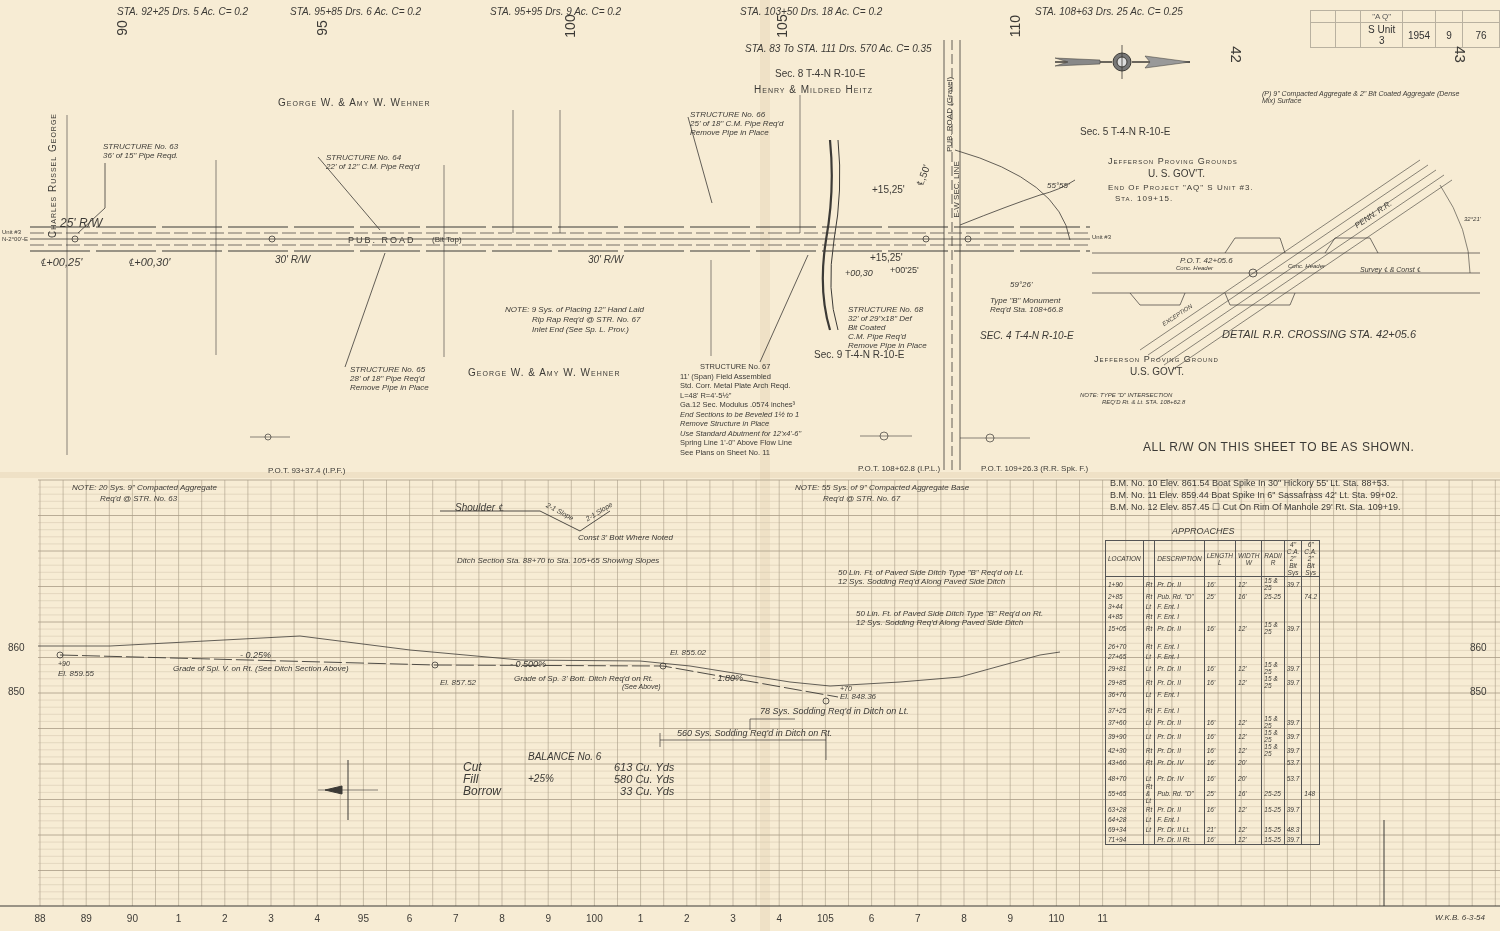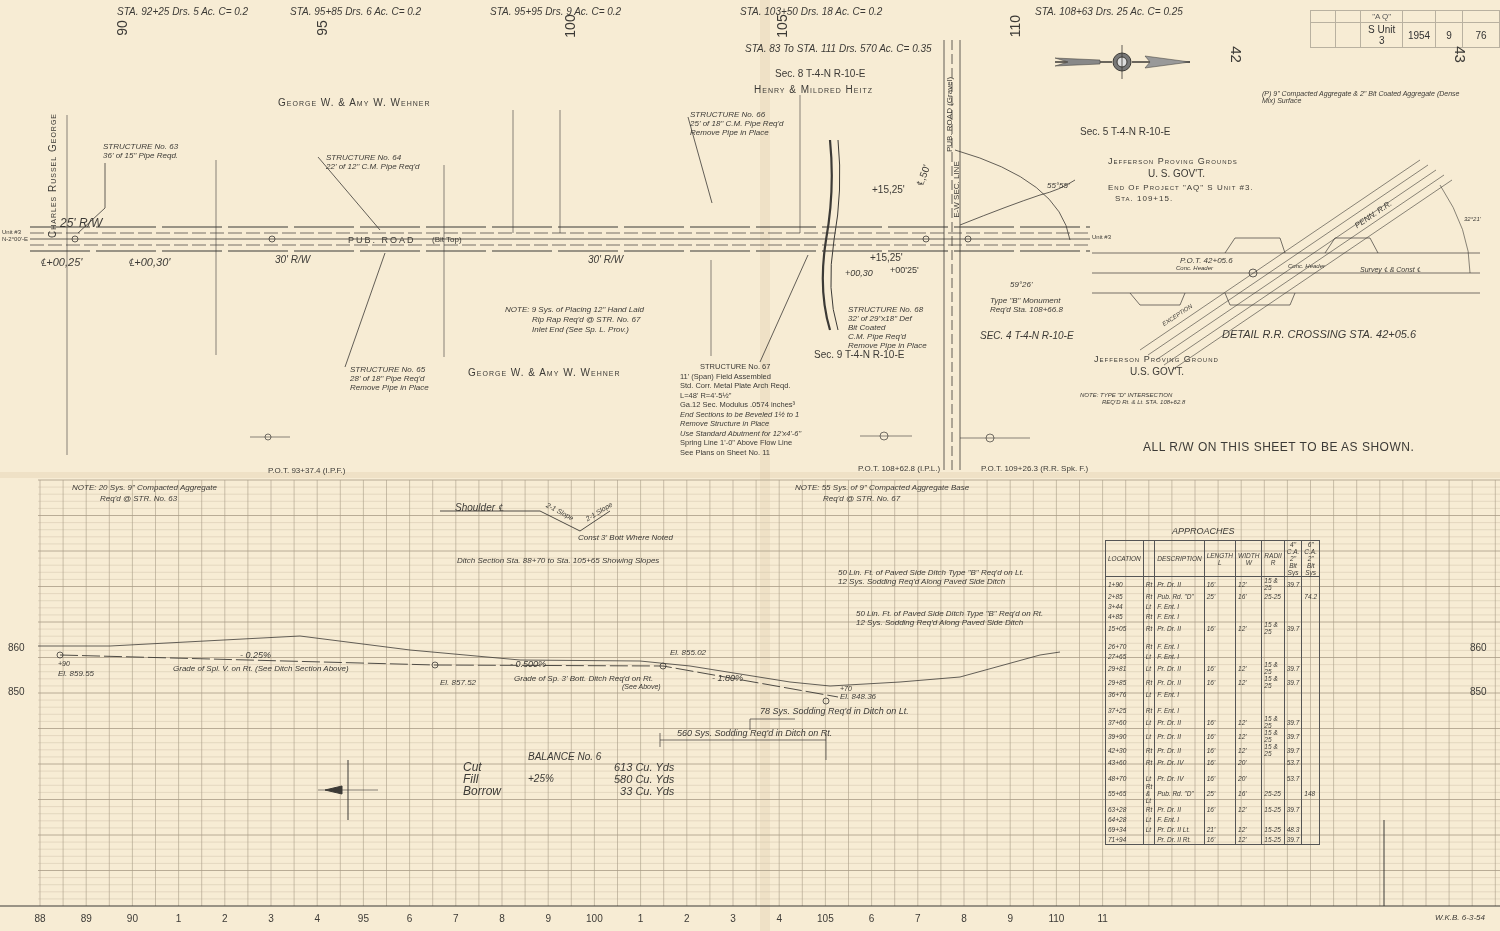--- a/index.html
+++ b/index.html
@@ -395,20 +395,25 @@
   <div class="abs it" style="left:1360px;top:265px;font-size:7px;">Survey ℄ &amp; Const ℄</div>
   <div class="abs it" style="left:1352px;top:210px;font-size:8px;transform:rotate(-34deg);">PENN. R.R.</div>
   <div class="abs it" style="left:1160px;top:312px;font-size:6px;transform:rotate(-34deg);">EXCEPTION</div>
 
   <div class="abs it" style="left:1080px;top:392px;font-size:6px;line-height:7px;">
     <div>NOTE:  TYPE "D" INTERSECTION</div>
     <div style="padding-left:22px;">REQ'D Rt. &amp; Lt. STA. 108+62.8</div>
   </div>
   <div class="abs" style="left:1143px;top:440px;font-size:12px;letter-spacing:0.5px;">ALL R/W ON THIS SHEET TO BE AS SHOWN.</div>
 
+  <div class="abs" style="left:1110px;top:477px;font-size:9px;line-height:12px;">
+    <div>B.M. No. 10  Elev. 861.54  Boat Spike In 30" Hickory  55' Lt. Sta. 88+53.</div>
+    <div>B.M. No. 11  Elev. 859.44  Boat Spike In 6" Sassafrass  42' Lt. Sta. 99+02.</div>
+    <div>B.M. No. 12  Elev. 857.45  ☐ Cut On Rim Of Manhole 29' Rt. Sta. 109+19.</div>
+  </div>
 
   <div class="abs it" style="left:1172px;top:526px;font-size:9px;">APPROACHES</div>
   <table class="app" id="approaches-table">
     <thead>
       <tr>
         <th>LOCATION</th>
         <th></th>
         <th>DESCRIPTION</th>
         <th>LENGTH L</th>
         <th>WIDTH W</th>

